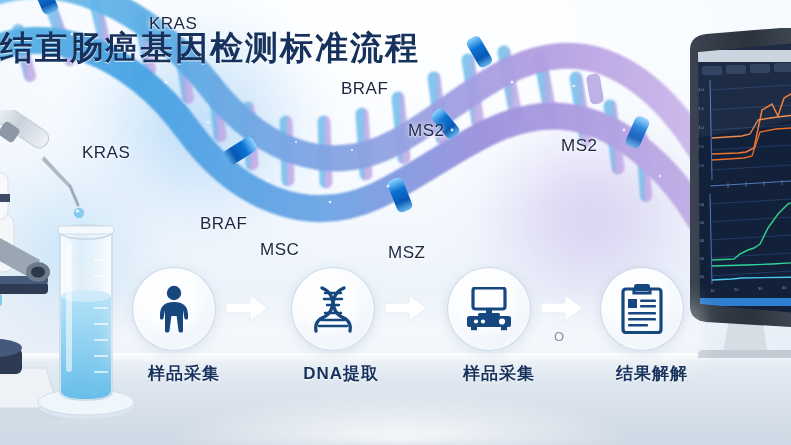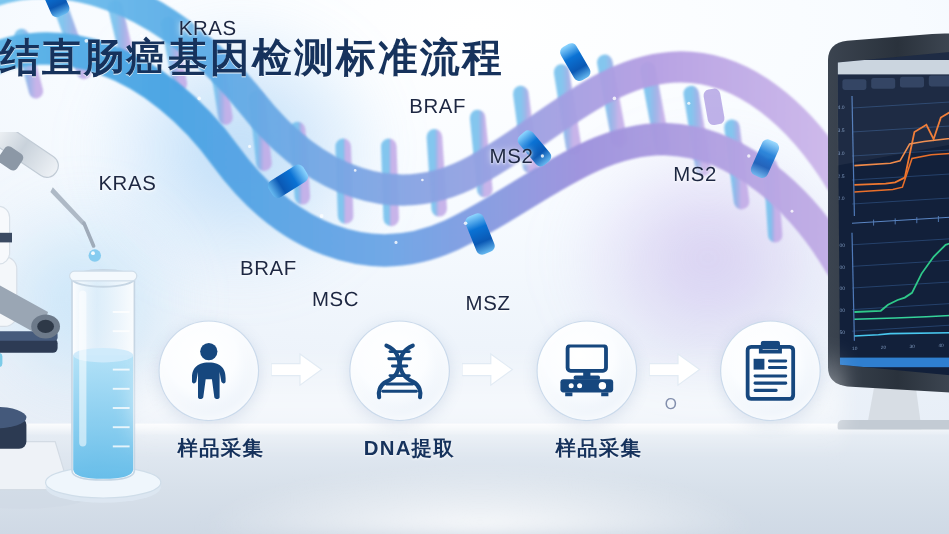--- a/index.html
+++ b/index.html
@@ -431,16 +431,17 @@
           <rect x="7" y="15" width="9" height="9" fill="#16477e"></rect>
           <g fill="#16477e">
             <rect x="19" y="15.5" width="16" height="2.6" rx="1.2"></rect>
             <rect x="19" y="21" width="16" height="2.6" rx="1.2"></rect>
             <rect x="7" y="28" width="28" height="2.6" rx="1.2"></rect>
             <rect x="7" y="34" width="28" height="2.6" rx="1.2"></rect>
             <rect x="7" y="40" width="20" height="2.6" rx="1.2"></rect>
           </g>
         </svg>
       </div>
+      <div class="steplabel">结果解解</div>
     </div>
   </div>
 
 </div>
 
 </body></html>

